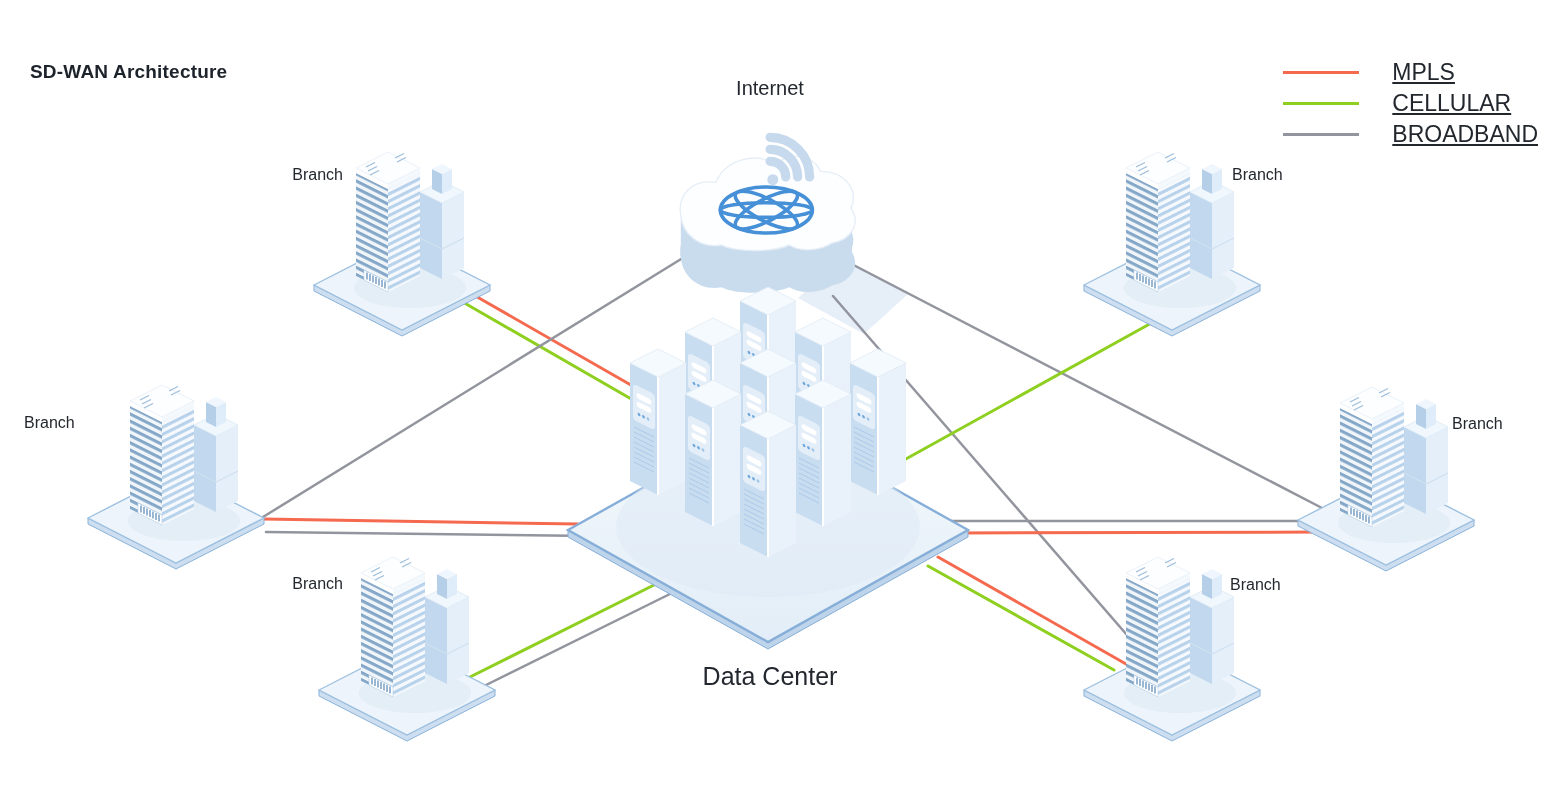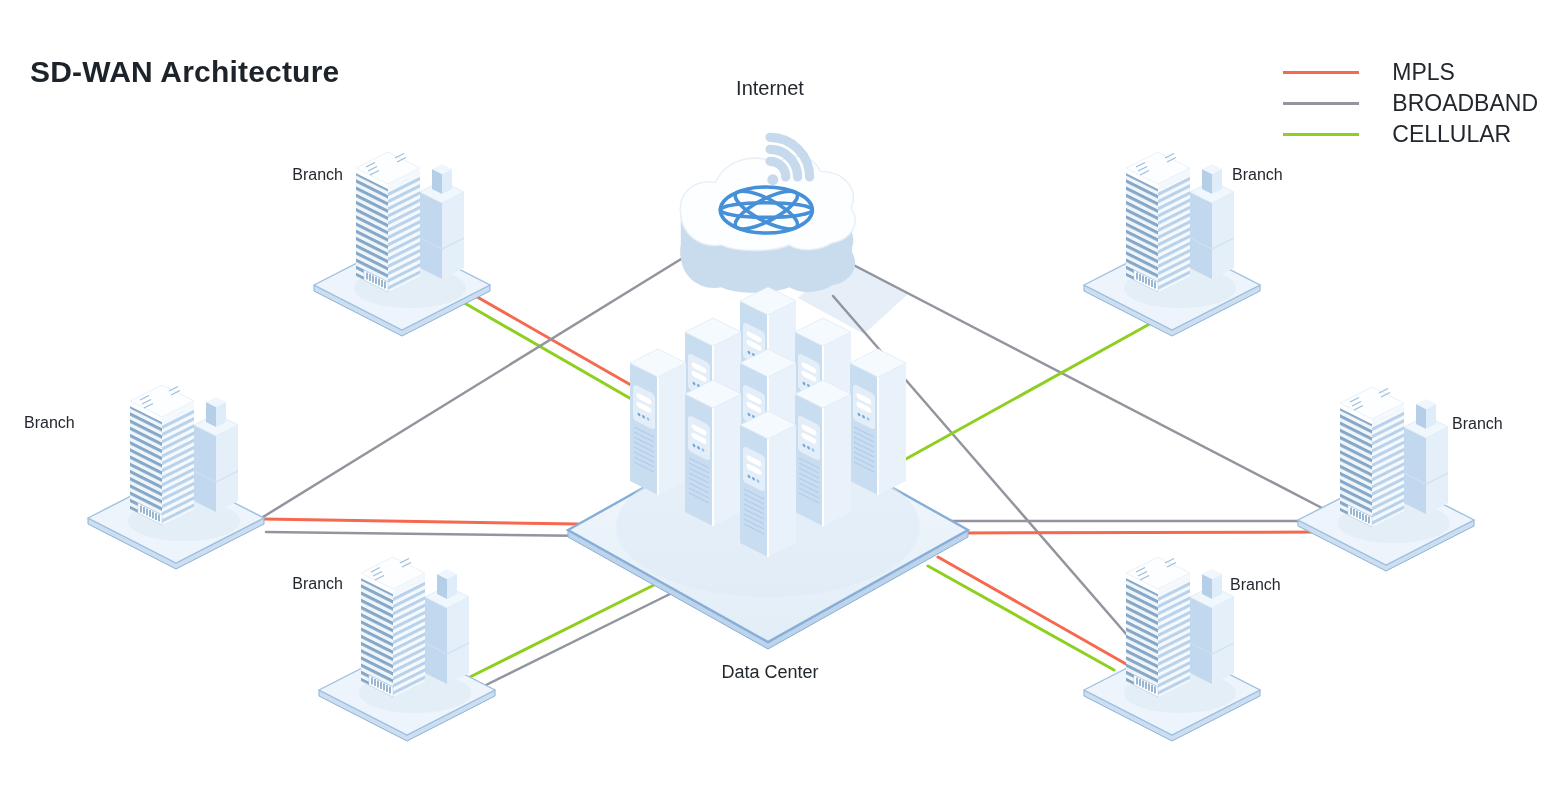--- a/index.html
+++ b/index.html
@@ -2,27 +2,27 @@
 <html><head>
 <meta charset="utf-8">
 <style>
   html,body { margin:0; padding:0; background:#ffffff; }
   .stage {
     position:relative; width:1560px; height:796px; background:#ffffff;
     overflow:hidden; font-family:"Liberation Sans", sans-serif; color:#22272e;
   }
   .diagram-svg { position:absolute; left:0; top:0; }
   .title {
-    position:absolute; left:30px; top:52px; font-size:30px; font-weight:700;
+    position:absolute; left:30px; top:52px; font-size:19px; font-weight:700;
     line-height:40px; color:#1d232b; letter-spacing:0.2px;text-align:right;
   }
   .node-label { position:absolute; font-size:16px; color:#23282f; white-space:nowrap; }
   .label-right { text-align:right; }
   .label-center { text-align:center; }
-  .legend { position:absolute; top:57px; right:22px; }
+  .legend { position:absolute; top:57px; right:22px;text-decoration:underline; }
   .legend-row { display:flex; align-items:center; height:31px; }
   .legend-swatch { width:76px; height:3px; margin-right:33px; background:#ccc; flex:0 0 auto; }
   .legend-label { font-size:23px; color:#22272e; }
 </style>
 </head>
 <body>
 
 <div class="stage">
 
   <svg class="diagram-svg" width="1560" height="796" viewBox="0 0 1560 796" xmlns="http://www.w3.org/2000/svg" xmlns:xlink="http://www.w3.org/1999/xlink">
@@ -165,31 +165,31 @@
   <div class="title">
     <div>SD-WAN Architecture</div>
   </div>
 
   <div class="legend">
     <div class="legend-row">
       <span class="legend-swatch" style="background: rgb(245, 105, 79);"></span>
       <span class="legend-label">MPLS</span>
     </div>
     <div class="legend-row">
+      <span class="legend-swatch" style="background: rgb(142, 207, 31);"></span>
+      <span class="legend-label">CELLULAR</span>
+    </div>
+    <div class="legend-row">
       <span class="legend-swatch" style="background: rgb(147, 149, 158);"></span>
       <span class="legend-label">BROADBAND</span>
-    </div>
-    <div class="legend-row">
-      <span class="legend-swatch" style="background: rgb(142, 207, 31);"></span>
-      <span class="legend-label">CELLULAR</span>
     </div>
   </div>
 
   <div class="node-label label-center" style="left:690px; top:77px; width:160px; font-size:20px;">Internet</div>
-  <div class="node-label label-center" style="left:670px; top:662px; width:200px; font-size:18px;">Data Center</div>
+  <div class="node-label label-center" style="left:670px; top:662px; width:200px; font-size:25px;">Data Center</div>
 
   <div class="node-label label-right" style="left:193px; top:166px; width:150px;">Branch</div>
   <div class="node-label" style="left:1232px; top:166px;">Branch</div>
   <div class="node-label" style="left:24px; top:414px;">Branch</div>
   <div class="node-label" style="left:1452px; top:415px;">Branch</div>
   <div class="node-label label-right" style="left:193px; top:575px; width:150px;">Branch</div>
   <div class="node-label" style="left:1230px; top:576px;">Branch</div>
 </div>
 
 </body></html>

